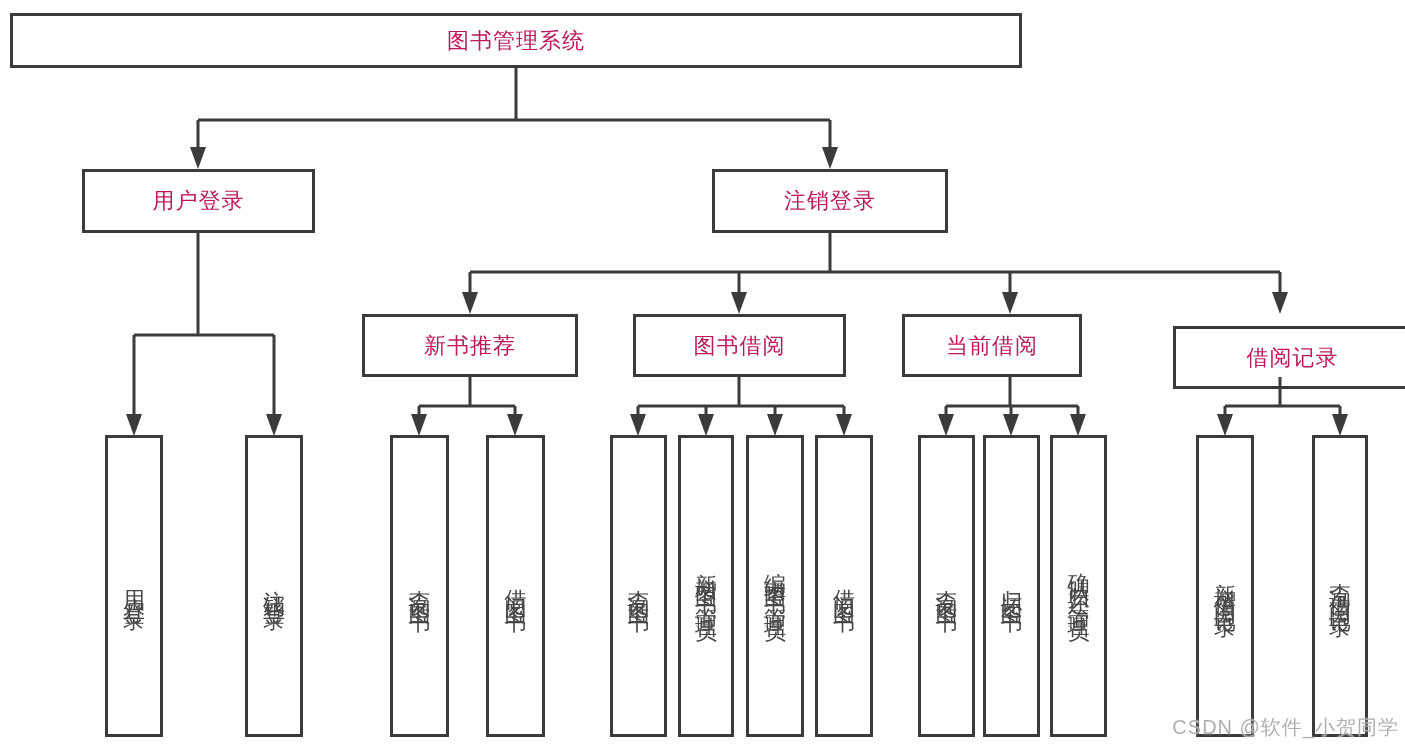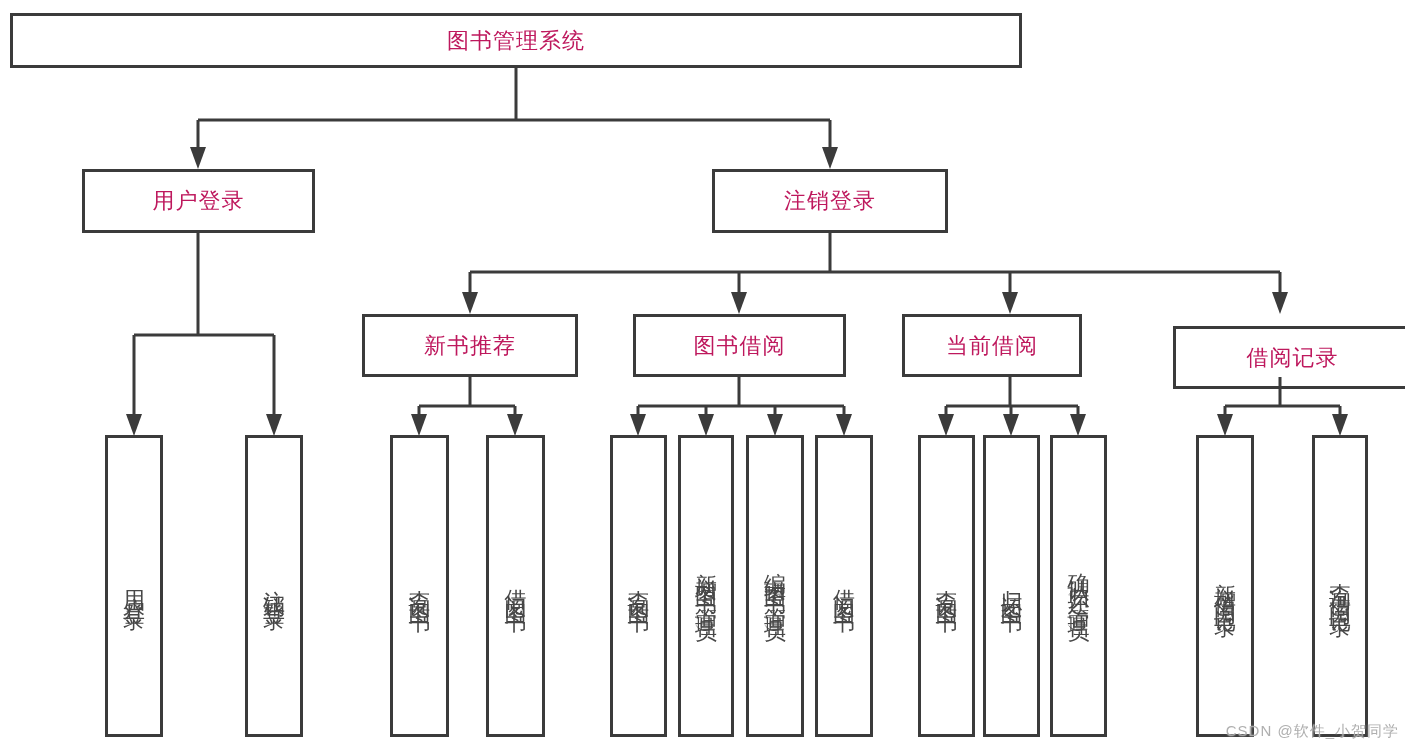--- a/index.html
+++ b/index.html
@@ -59,21 +59,21 @@
     fill: none;
   }
   #connectors polygon {
     fill: #3b3b3b;
     stroke: none;
   }
   .watermark {
     position: absolute;
     right: 6px;
     bottom: 6px;
-    font-size: 15px;
+    font-size: 20px;
     color: rgba(168, 168, 168, 0.92);
     letter-spacing: 1px;
     white-space: nowrap;
     z-index: 10;
     text-shadow: 0 0 2px rgba(255,255,255,0.8);
   }
 </style>
 </head>
 <body>
 

